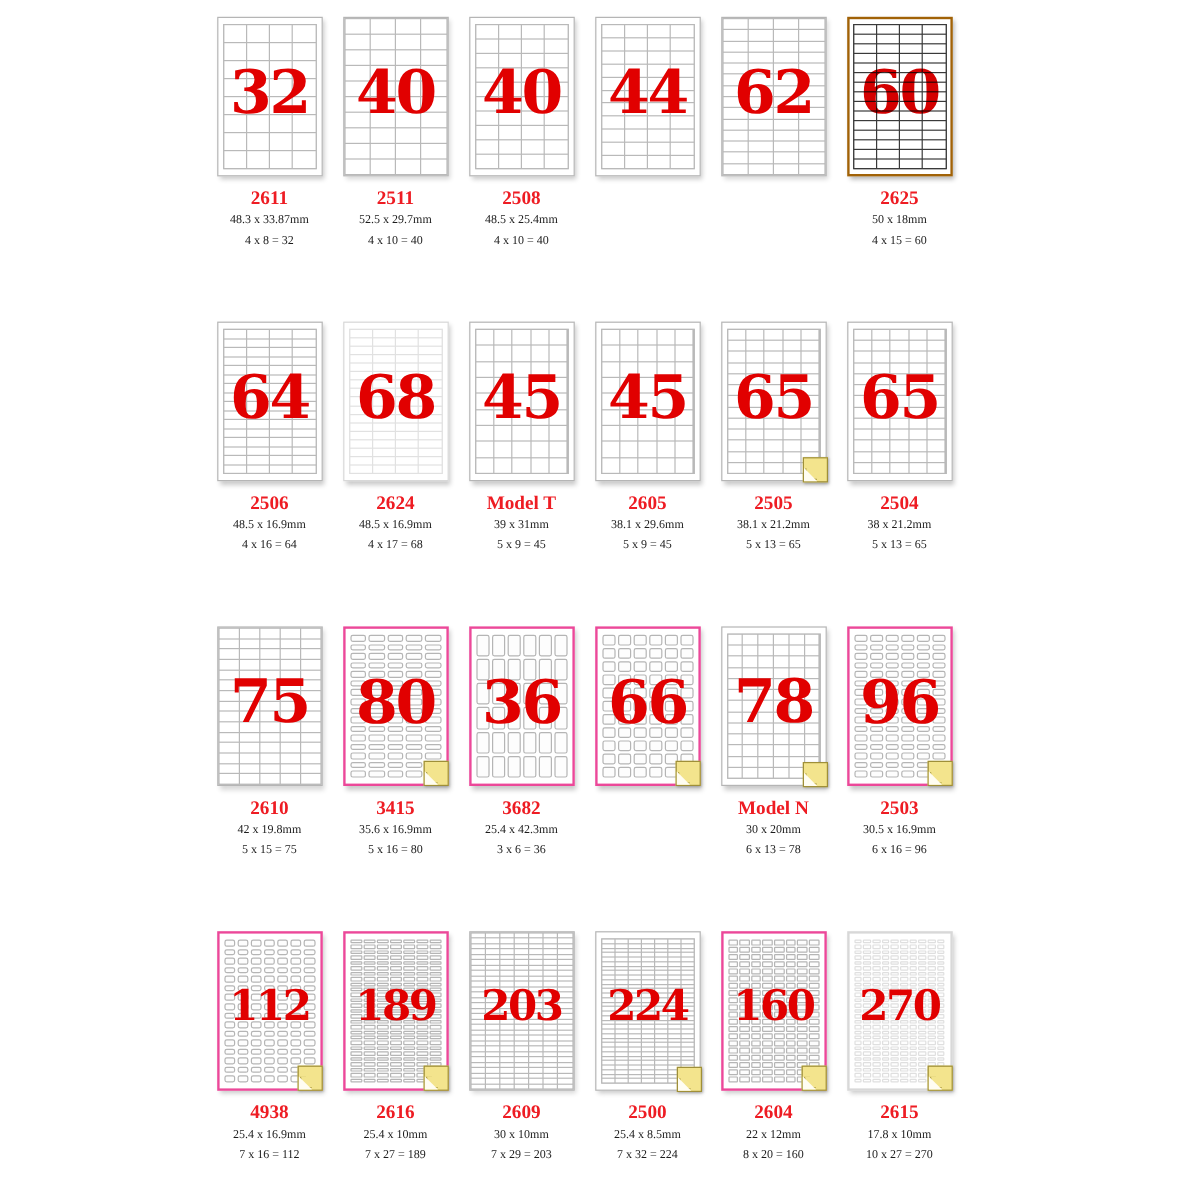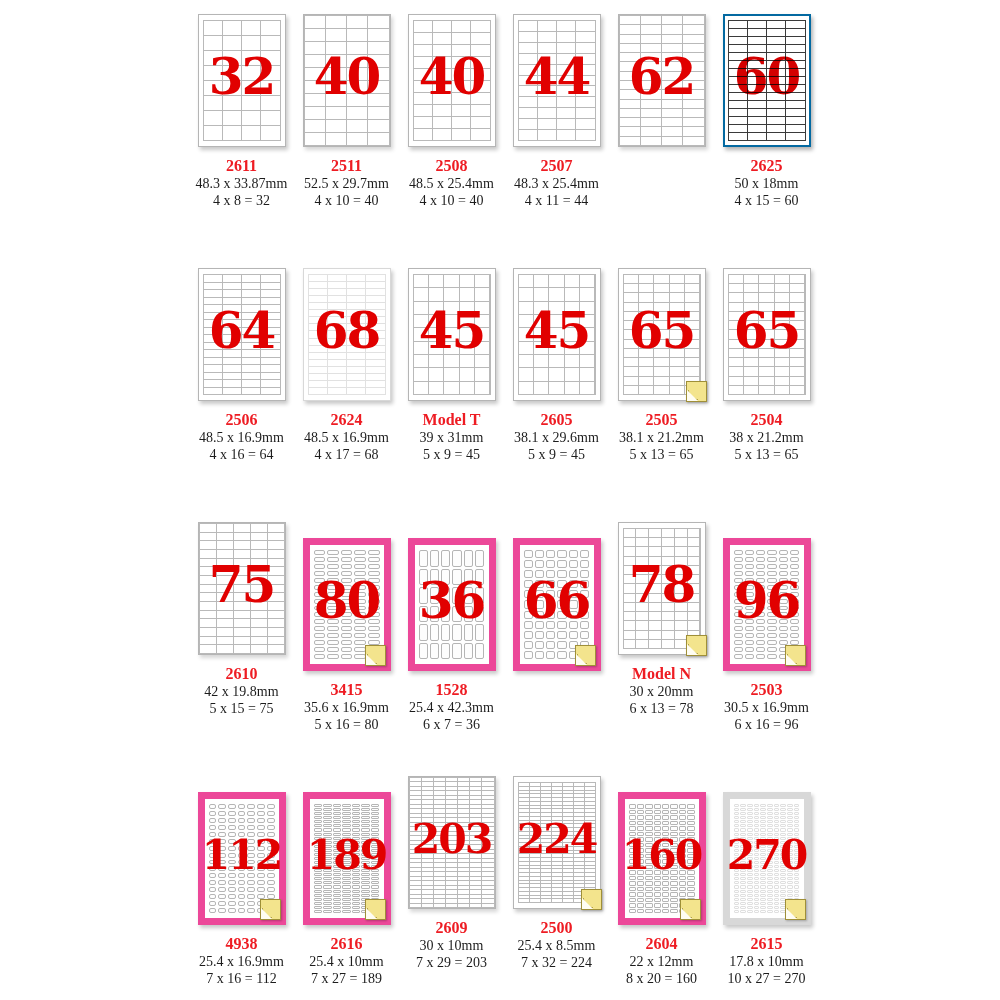--- a/index.html
+++ b/index.html
@@ -1,72 +1,72 @@
 <!DOCTYPE html>
 <html style="--num-red: #e10000; --code-red: #ee1c23; --line: #b9b9b9; --dark-line: #3a3a3a; --sticky: #f3e48d;"><head>
 <meta charset="utf-8">
 <style>
   html,body{margin:0;padding:0;background:#fff;}
   body{width:1000px;height:1000px;overflow:hidden;font-family:"Liberation Serif",serif;}
   .page{position:relative;width:1000px;height:1000px;background:#fff;}
   .grid{
-    position:absolute;left:189px;top:14px;width:640px;
+    position:absolute;left:172px;top:14px;width:640px;
     display:grid;grid-template-columns:repeat(6,105px);
     grid-auto-rows:196px;row-gap:58px;
   }
   .card{display:flex;flex-direction:column;align-items:center;}
   .thumb{
     position:relative;width:88px;height:133px;background:#fff;box-sizing:border-box;
     flex:0 0 auto;
   }
   .s-margin{border:1px solid #b5b5b5;padding:5px 4px;box-shadow:2px 3px 4px rgba(0,0,0,.22);}
   .s-edge{border:1px solid #b5b5b5;padding:0;box-shadow:2px 3px 4px rgba(0,0,0,.16);}
-  .s-pads{border:7px solid #ec4899;padding:5px 4px;box-shadow:2px 3px 4px rgba(0,0,0,.22);margin-top:16px;}
-  .s-dark{border:2px solid #0369a1;padding:4px 3px;box-shadow:2px 3px 4px rgba(0,0,0,.3);}
+  .s-pads{border:2px solid #ec4899;padding:5px 4px;box-shadow:2px 3px 4px rgba(0,0,0,.22);}
+  .s-dark{border:2px solid #a16207;padding:4px 3px;box-shadow:2px 3px 4px rgba(0,0,0,.3);}
   .grid-inner{
     width:100%;height:100%;box-sizing:border-box;display:grid;gap:1px;
     background:var(--line,#b9b9b9);border:1px solid var(--line,#b9b9b9);
   }
   .cell{background:#fff;min-width:0;min-height:0;}
   .s-pads .grid-inner{background:transparent;border:none;gap:2px;}
   .s-pads .cell{background:#fdfdfd;border:1px solid #b5b5b5;border-radius:2px;box-sizing:border-box;}
   .s-pads.s-dense .grid-inner{gap:1px;}
   .s-pads.s-dense .cell{border-radius:1px;}
   .s-dark .grid-inner{background:var(--dark-line,#3a3a3a);border-color:var(--dark-line,#3a3a3a);}
   .faded{border-color:#d8d8d8;}
   .faded .grid-inner{opacity:.42;}
   .count{
     position:absolute;left:0;right:0;top:0;bottom:0;z-index:2;
     display:flex;align-items:center;justify-content:center;
     font-family:"DejaVu Serif",serif;font-weight:bold;
     font-size:50px;color:var(--num-red,#e10000);transform:translateY(-3%);
     letter-spacing:-2px;
   }
-  .count.three{font-size:41px;letter-spacing:-2px;}
+  .count.three{font-size:35px;letter-spacing:-2px;}
   .s-dark .count{mix-blend-mode:multiply;color:#d40000;}
   .sticky{
     position:absolute;right:-2px;bottom:-2px;z-index:3;width:21px;height:21px;
     background:var(--sticky,#f3e48d);border:1px solid #9f8f38;box-sizing:border-box;
     box-shadow:1px 1px 2px rgba(0,0,0,.25);
   }
   .sticky::after{
     content:'';position:absolute;left:0;bottom:0;width:0;height:0;
     border-style:solid;border-width:11px 0 0 11px;
     border-color:transparent transparent transparent #fffdf2;
   }
   .sticky::before{
     content:'';position:absolute;left:1px;bottom:1px;width:9px;height:9px;
     border-bottom-left-radius:9px;border-left:1px solid #b3a248;border-bottom:1px solid #b3a248;
   }
   .info{margin-top:9px;text-align:center;line-height:17px;white-space:nowrap;}
   .code{
     font-size:16px;font-weight:bold;color:var(--code-red,#ee1c23);
     line-height:19px;
   }
-  .dims,.layout{font-size:14px;color:#1c1c1c;text-align:center;}
+  .dims,.layout{font-size:10px;color:#1c1c1c;text-align:center;}
 </style>
 </head>
 <body>
 
 <div class="page">
   <div class="grid">
   <div class="card">
     <div class="thumb s-margin">
       <div class="grid-inner" style="grid-template-columns: repeat(4, 1fr); grid-template-rows: repeat(8, 1fr);">
             <div class="cell"></div>
@@ -260,25 +260,20 @@
             <div class="cell"></div>
             <div class="cell"></div>
             <div class="cell"></div>
             <div class="cell"></div>
             <div class="cell"></div>
             <div class="cell"></div>
             <div class="cell"></div>
           </div>
       <div class="count">44</div>
     </div>
-    <div class="info">
-      <div class="code">2507</div>
-      <div class="dims">48.3 x 25.4mm</div>
-      <div class="layout">4 x 11 = 44</div>
-    </div>
   </div>
 
   <div class="card">
     <div class="thumb s-edge">
       <div class="grid-inner" style="grid-template-columns: repeat(4, 1fr); grid-template-rows: repeat(14, 1fr);">
             <div class="cell"></div>
             <div class="cell"></div>
             <div class="cell"></div>
             <div class="cell"></div>
             <div class="cell"></div>
@@ -1060,23 +1055,23 @@
             <div class="cell"></div>
             <div class="cell"></div>
             <div class="cell"></div>
             <div class="cell"></div>
             <div class="cell"></div>
             <div class="cell"></div>
           </div>
       <div class="count">36</div>
     </div>
     <div class="info">
-      <div class="code">1528</div>
+      <div class="code">3682</div>
       <div class="dims">25.4 x 42.3mm</div>
-      <div class="layout">6 x 7 = 36</div>
+      <div class="layout">3 x 6 = 36</div>
     </div>
   </div>
 
   <div class="card">
     <div class="thumb s-pads">
       <div class="grid-inner" style="grid-template-columns: repeat(6, 1fr); grid-template-rows: repeat(11, 1fr);">
             <div class="cell"></div>
             <div class="cell"></div>
             <div class="cell"></div>
             <div class="cell"></div>

